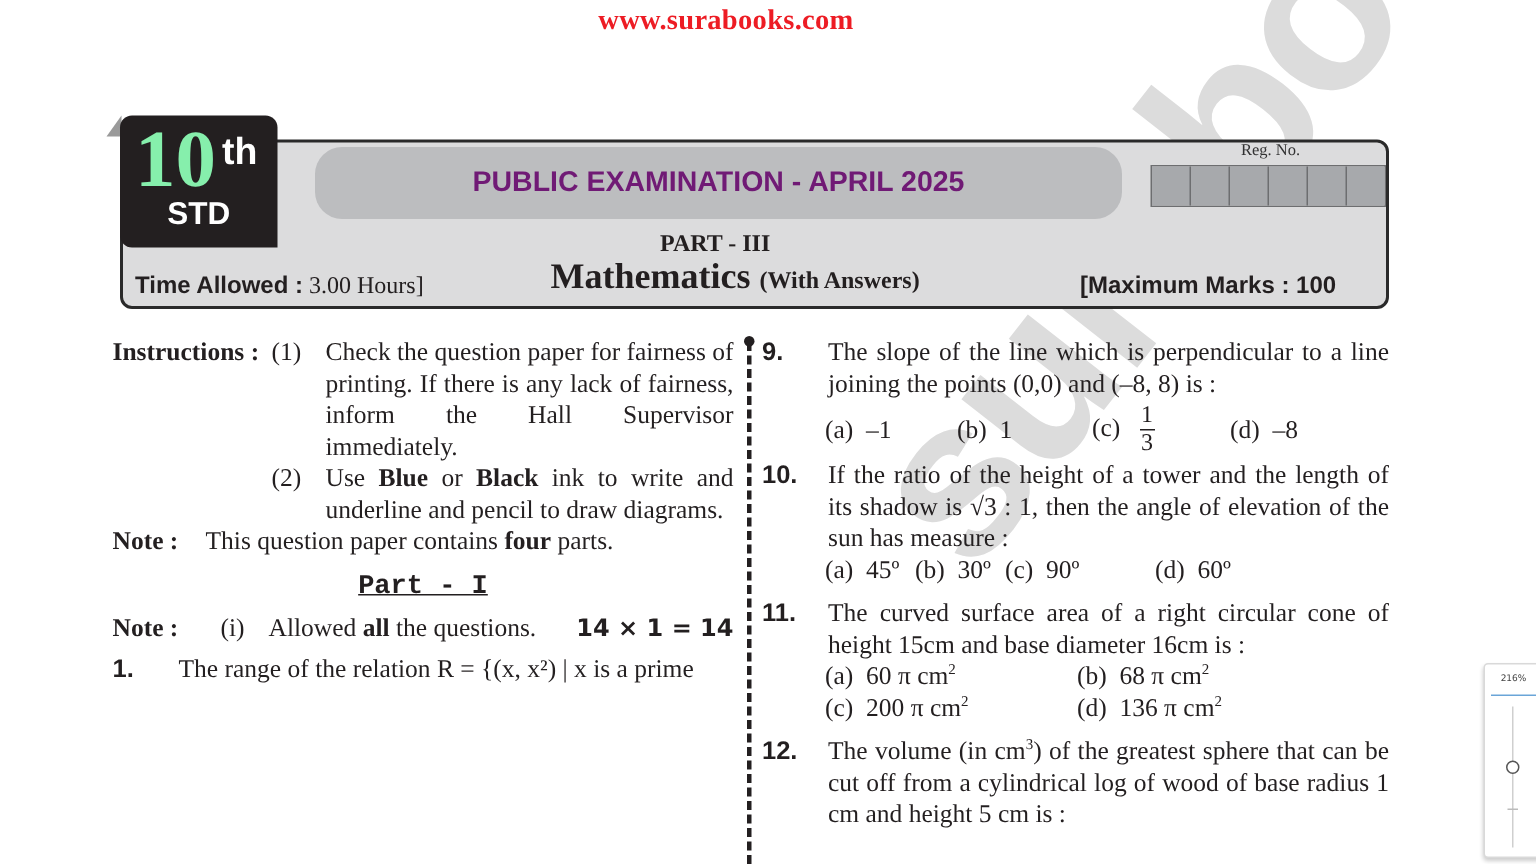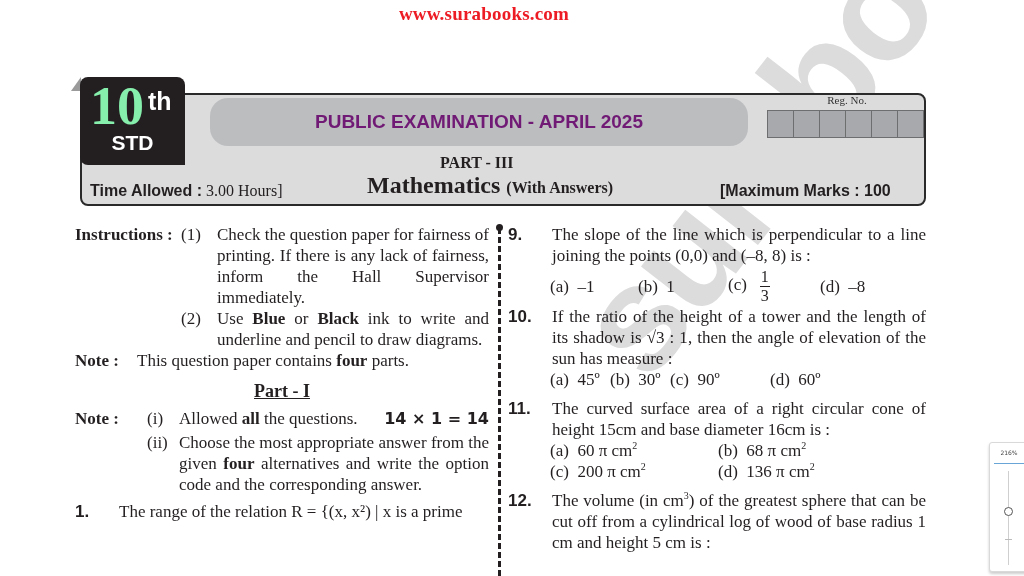--- a/index.html
+++ b/index.html
@@ -101,21 +101,21 @@
     position:absolute; left:496px; top:224px; width:7px; height:7px; border-radius:50%;
     background:#231f20; z-index:1;
   }
   .row { display:flex; }
   .instr-label { font-weight:bold; width:106px; flex:none; }
   .num { flex:none; width:36px; }
   .bnum { font-weight:bold; flex:none; width:44px; font-family:"Liberation Sans", sans-serif; }
   .just { text-align:justify; flex:1; }
   .part-i {
     text-align:center; font-weight:bold; text-decoration:underline;
-    margin:10px 0 6px 0; font-size:18px;
+    margin:10px 0 6px 0; font-size:18px;font-family:Liberation Mono, monospace;
   }
   .opts { display:flex; margin-left:42px; }
   .opt { white-space:nowrap; }
   .frac { display:inline-flex; flex-direction:column; align-items:center; vertical-align:middle; line-height:18px; font-size:16px; }
   .frac .bar { width:10px; border-top:1px solid #231f20; }
   .marks { font-family:"DejaVu Sans", sans-serif; font-weight:bold; font-size:16px; }
   sup { font-size:10px; line-height:0; }
   
   .zoom-widget {
     position:absolute; left:989px; top:442px; width:40px; height:128px;
@@ -189,25 +189,20 @@
 
   <div class="part-i">Part - I</div>
 
   <div class="row" style="margin-bottom:3px;">
     <span style="font-weight:bold;width:72px;flex:none;">Note :</span>
     <span style="width:32px;flex:none;">(i)</span>
     <span style="flex:1;display:flex;justify-content:space-between;">
         <span><span>Allowed </span><b>all</b><span> the questions.</span></span>
         <span class="marks">14 × 1 = 14</span>
       </span>
-  </div>
-  <div class="row">
-    <span style="width:72px;flex:none;"></span>
-    <span style="width:32px;flex:none;">(ii)</span>
-    <span class="just"><span>Choose the most appropriate answer from the given </span><b>four</b><span> alternatives and write the option code and the corresponding answer.</span></span>
   </div>
   <div class="row" style="margin-top:6px;">
     <span class="bnum">1.</span>
     <span>The range of the relation R = {(x, x²) | x is a prime</span>
   </div>
 </div>
 
 <div class="col-right">
   <div class="row">
     <span class="bnum">9.</span>

